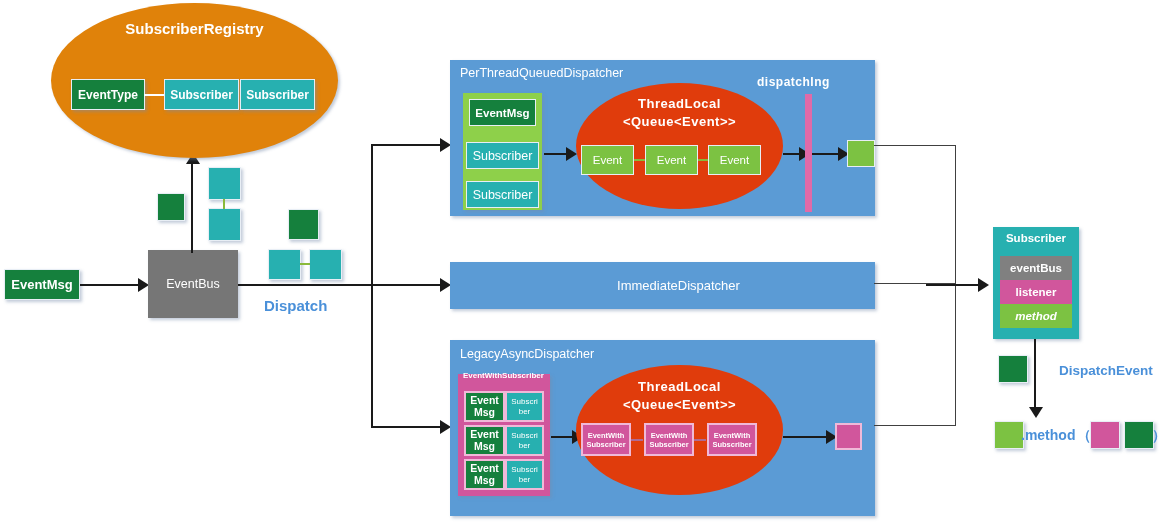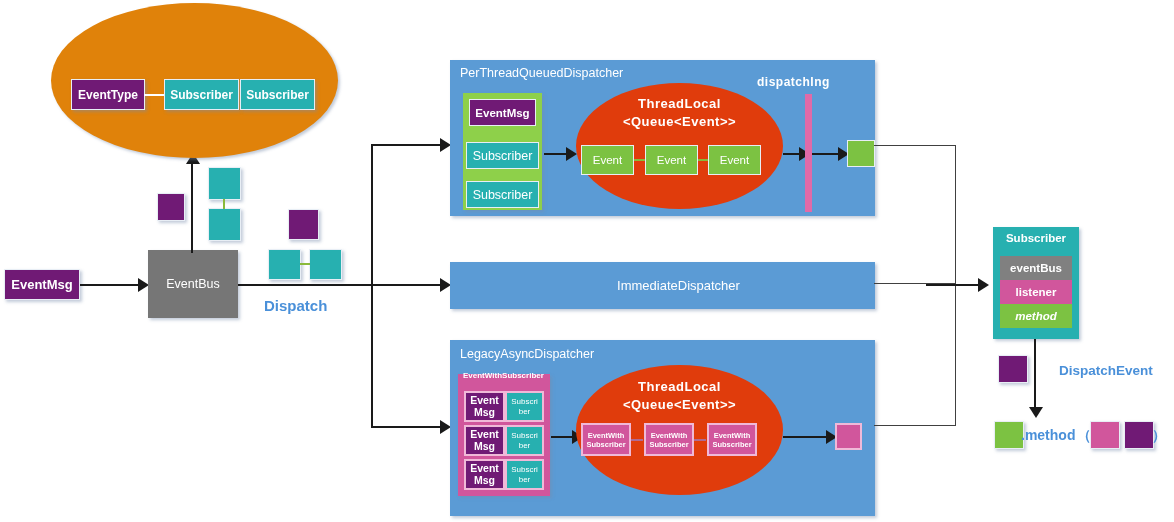--- a/index.html
+++ b/index.html
@@ -11,21 +11,21 @@
 
   
   .ellipse{border-radius:50%;}
   .lbl-blue{color:#4a90d9;font-weight:bold;}
   .white{color:#ffffff;}
 
   
   .c-orange{background:#e0820a;}
   .c-red{background:#e03c0c;}
   .c-blue-panel{background:#5b9bd5;padding-left:32px;}
-  .c-blue{background:#701a75;}
+  .c-blue{background:#15803d;}
   .c-teal{background:#27b0b0;}
   .c-grey{background:#767676;}
   .c-green{background:#7cc242;}
   .c-pink{background:#d1569c;}
   .c-pinkbar{background:#e06aa8;}
   .c-greysub{background:#808080;}
 
   .bd-w{border:1px solid #e8eef5;}
   .bd-lime{border:3px solid #8ed04a;}
   .bd-pinkbox{border:3px solid #d1569c;}
@@ -72,20 +72,23 @@
   <div class="abs c-teal shadow bd-w" style="left:208px;top:167px;width:33px;height:33px;"></div>
   <div class="abs c-teal shadow bd-w" style="left:208px;top:208px;width:33px;height:33px;"></div>
   <div class="abs conn-green" style="left:223px;top:199px;width:2px;height:10px;"></div>
 
   <div class="abs c-blue shadow bd-w" style="left:288px;top:209px;width:31px;height:31px;"></div>
   <div class="abs c-teal shadow bd-w" style="left:268px;top:249px;width:33px;height:31px;"></div>
   <div class="abs c-teal shadow bd-w" style="left:309px;top:249px;width:33px;height:31px;"></div>
   <div class="abs conn-green" style="left:300px;top:263px;width:10px;height:2px;"></div>
 
   <div class="abs ellipse c-orange shadow" style="left:51px;top:3px;width:287px;height:155px;"></div>
+  <div class="abs ctr" style="left:51px;top:18px;width:287px;height:20px;">
+    <span class="white" style="font-size:15px;font-weight:bold;">SubscriberRegistry</span>
+  </div>
 
   <div class="abs ctr c-blue shadow bd-w" style="left:71px;top:79px;width:74px;height:31px;">
     <span class="white" style="font-size:12px;font-weight:bold;">EventType</span>
   </div>
   <div class="abs conn-white" style="left:144px;top:94px;width:22px;height:2px;"></div>
   <div class="abs ctr c-teal shadow bd-w" style="left:164px;top:79px;width:75px;height:31px;">
     <span class="white" style="font-size:12px;font-weight:bold;">Subscriber</span>
   </div>
   <div class="abs ctr c-teal shadow bd-w" style="left:240px;top:79px;width:75px;height:31px;">
     <span class="white" style="font-size:12px;font-weight:bold;">Subscriber</span>

